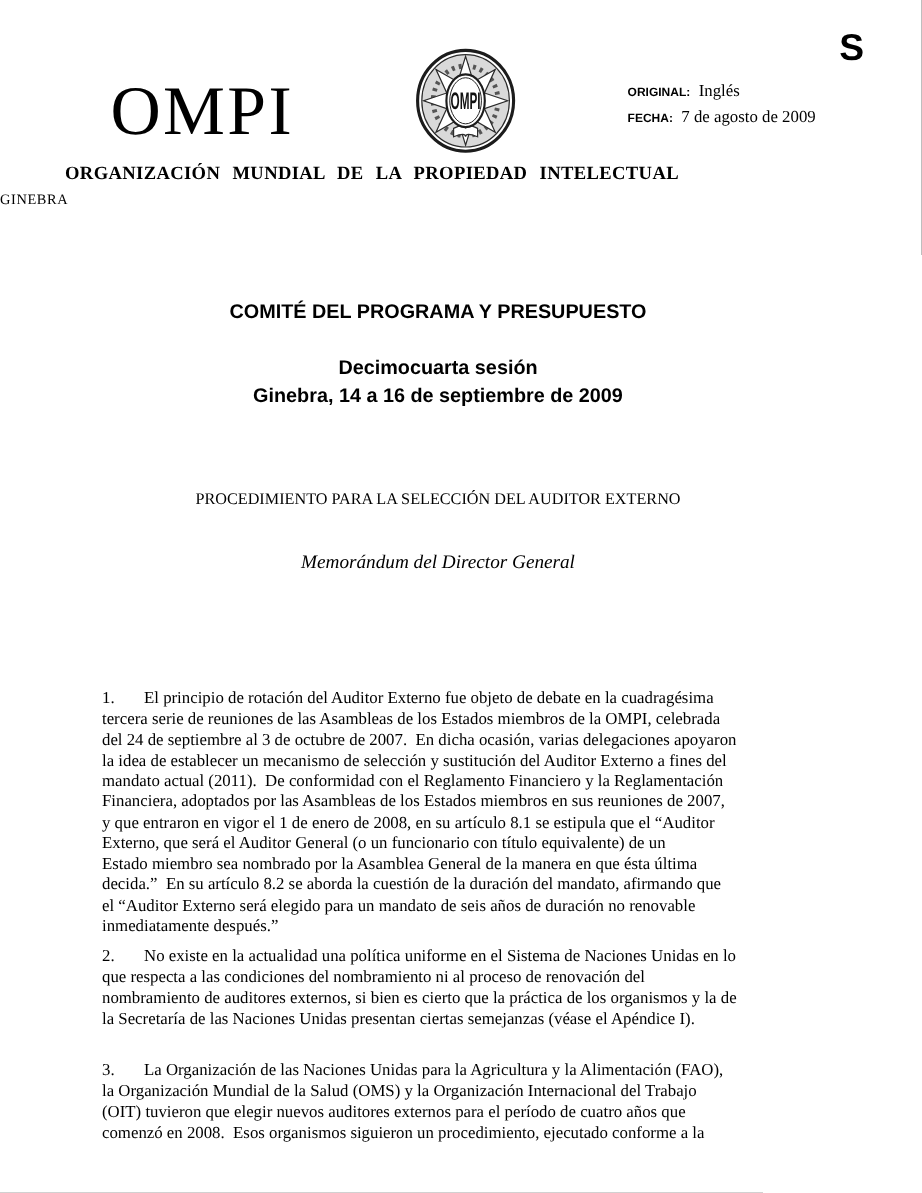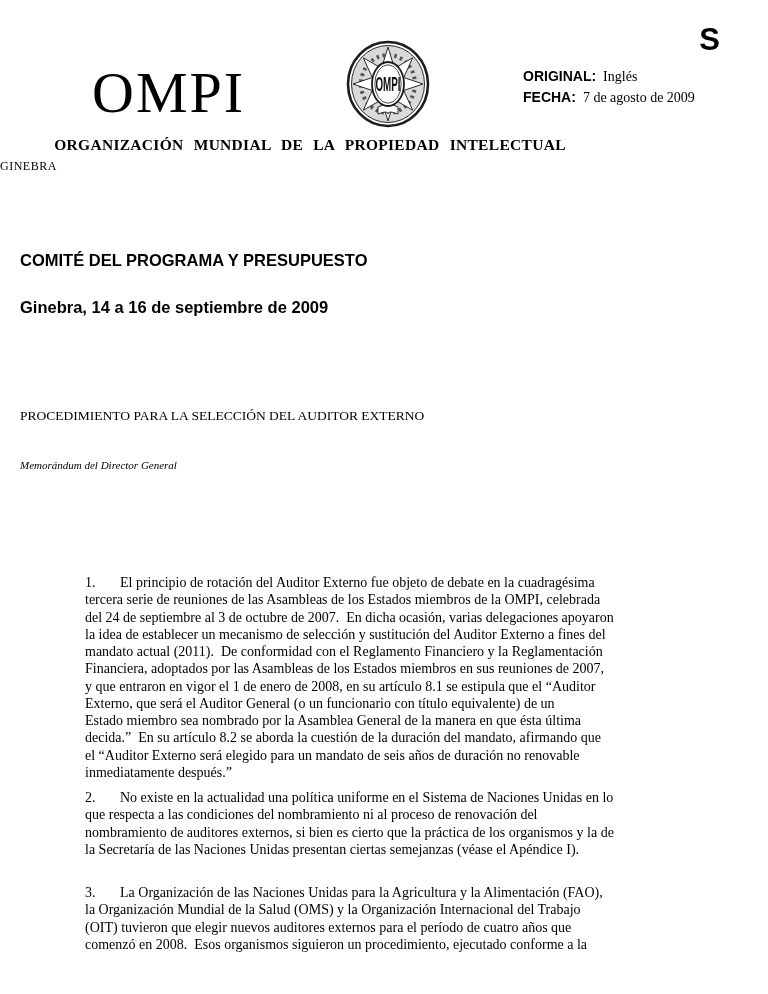--- a/index.html
+++ b/index.html
@@ -27,50 +27,50 @@
   .doc-meta{
     position:absolute;left:523px;top:66px;
     font-size:14px;line-height:21px;white-space:nowrap;
   }
   .doc-meta .code{
     font-family:"Liberation Sans", sans-serif;
     font-weight:bold;font-size:13.5px;
   }
   .doc-meta .lbl{
     font-family:"Liberation Sans", sans-serif;
-    font-weight:bold;font-size:14px;
+    font-weight:bold;font-size:10px;
   }
   .doc-meta .val{
     font-family:Liberation Serif, serif;
     font-size:14px;margin-left:7px;
   }
   .org-line{
     position:absolute;left:0;top:136px;width:620px;
     text-align:center;
     font-weight:bold;font-size:15.5px;line-height:1.1;
     word-spacing:6px;letter-spacing:.3px;
   }
   .city-line{
     position:absolute;left:0;top:159px;width:684px;
     text-align:left;font-size:12px;letter-spacing:.5px;
   }
   
-  .center-col{position:absolute;left:20px;width:690px;text-align:left;}
+  .center-col{position:absolute;left:20px;width:690px;text-align:center;}
   .committee{
     top:252px;
     font-family:"Liberation Sans", sans-serif;
     font-weight:bold;font-size:16.5px;line-height:1;
   }
   .session{
     top:296px;
     font-family:"Liberation Sans", sans-serif;
     font-weight:bold;font-size:16.5px;line-height:23px;
   }
   .subject{top:408px;font-size:13.5px;line-height:1.2;}
-  .memo{top:459px;font-size:11px;font-style:italic;line-height:1.2;}
+  .memo{top:459px;font-size:16px;font-style:italic;line-height:1.2;}
   
   .body-text{
     position:absolute;left:85px;top:574px;width:640px;
     font-size:14px;line-height:17.25px;
   }
   .para{margin:0 0 8px 0;}
   .para.gap-lg{margin-bottom:8px;}
   .para:last-child{margin-bottom:0;margin-top:26px;}
   .pnum{display:inline-block;width:35px;}
   .ptext{white-space:pre;}
@@ -100,20 +100,21 @@
   <div class="doc-meta">
     <div><span class="lbl">ORIGINAL:</span><span class="val">Inglés</span></div>
     <div><span class="lbl">FECHA:</span><span class="val">7 de agosto de 2009</span></div>
   </div>
 
   <div class="org-line">ORGANIZACIÓN MUNDIAL DE LA PROPIEDAD INTELECTUAL</div>
   <div class="city-line">GINEBRA</div>
 
   <div class="center-col committee">COMITÉ DEL PROGRAMA Y PRESUPUESTO</div>
   <div class="center-col session">
+    <div>Decimocuarta sesión</div>
     <div>Ginebra, 14 a 16 de septiembre de 2009</div>
   </div>
   <div class="center-col subject">PROCEDIMIENTO PARA LA SELECCIÓN DEL AUDITOR EXTERNO</div>
   <div class="center-col memo">Memorándum del Director General</div>
 
   <div class="body-text">
     <div class="para"><span class="pnum">1.</span><span class="ptext">El principio de rotación del Auditor Externo fue objeto de debate en la cuadragésima
 tercera serie de reuniones de las Asambleas de los Estados miembros de la OMPI, celebrada
 del 24 de septiembre al 3 de octubre de 2007.  En dicha ocasión, varias delegaciones apoyaron
 la idea de establecer un mecanismo de selección y sustitución del Auditor Externo a fines del

